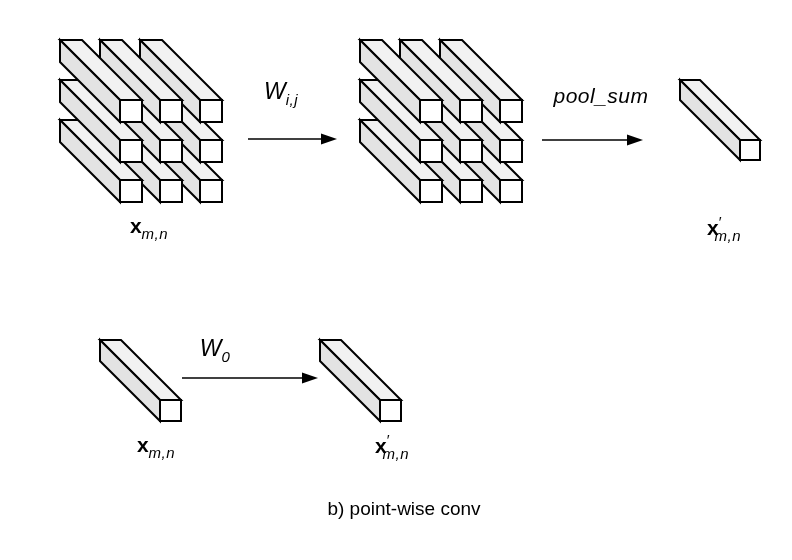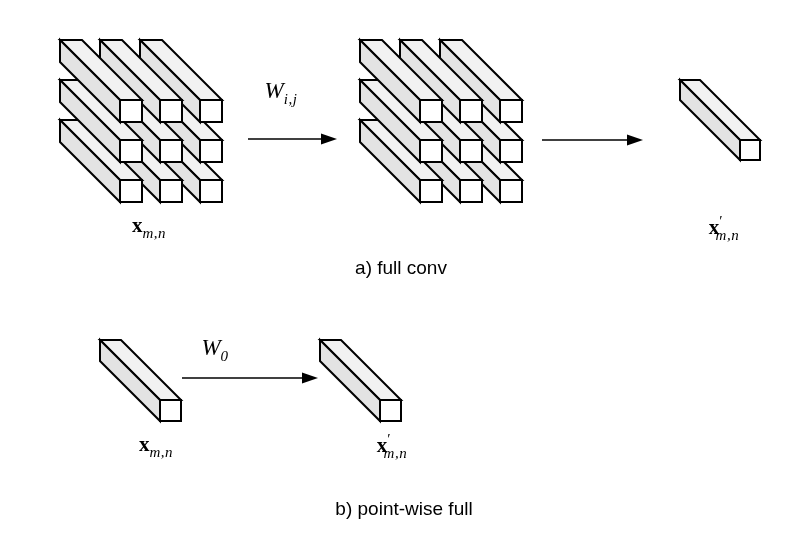--- a/index.html
+++ b/index.html
@@ -1,20 +1,20 @@
 <!DOCTYPE html>
 <html><head>
 <meta charset="utf-8">
 <style>
   html,body{margin:0;padding:0;background:#ffffff;}
   .page{position:relative;width:792px;height:560px;background:#ffffff;overflow:hidden;
         font-family:"Liberation Sans",sans-serif;}
   .page svg{position:absolute;left:0;top:0;}
   .mlabel{position:absolute;transform:translate(-50%,-50%);color:#000;
-          font-family:Liberation Serif, serif;white-space:nowrap;line-height:1;}
+          font-family:Liberation Sans, sans-serif;white-space:nowrap;line-height:1;}
   .wbase{font-style:italic;font-size:23px;}
   .xbase{font-weight:bold;font-size:21px;}
   .msub{font-style:italic;font-size:15px;vertical-align:-6px;letter-spacing:.5px;}
   .mprime{font-size:15px;vertical-align:8px;}
   .mprime + .msub{margin-left:-7px;}
   .pool{font-style:italic;font-size:21px;letter-spacing:.5px;}
   .caption{position:absolute;transform:translate(-50%,-50%);color:#000;
            font-size:19px;font-family:"Liberation Sans",sans-serif;white-space:nowrap;}
 </style>
 </head>
@@ -139,38 +139,40 @@
         <polygon points="380,400 401,400 341,340 320,340" fill="#f2f2f2" stroke="#000000" stroke-width="2" stroke-linejoin="miter"></polygon>
         <polygon points="380,400 320,340 320,361 380,421" fill="#e3e3e3" stroke="#000000" stroke-width="2" stroke-linejoin="miter"></polygon>
         <polygon points="380,400 401,400 401,421 380,421" fill="#ffffff" stroke="#000000" stroke-width="2" stroke-linejoin="miter"></polygon>
       </g>
     </svg>
 
   <div class="mlabel" style="left:281px;top:93px">
     <span class="wbase">W</span><sub class="msub">i,j</sub>
   </div>
 
+  <div class="mlabel" style="left:601px;top:95px">
+    <span class="pool">pool_sum</span>
+  </div>
 
   <div class="mlabel" style="left:149px;top:228px">
     <span class="xbase">x</span><sub class="msub">m,n</sub>
   </div>
 
   <div class="mlabel" style="left:724px;top:228px">
     <span class="xbase">x</span><sup class="mprime">′</sup><sub class="msub">m,n</sub>
   </div>
 
-  <div class="caption" style="left:401px;top:268px">a) full conv</div>
 
   <div class="mlabel" style="left:215px;top:350px">
     <span class="wbase">W</span><sub class="msub">0</sub>
   </div>
 
   <div class="mlabel" style="left:156px;top:447px">
     <span class="xbase">x</span><sub class="msub">m,n</sub>
   </div>
 
   <div class="mlabel" style="left:392px;top:446px">
     <span class="xbase">x</span><sup class="mprime">′</sup><sub class="msub">m,n</sub>
   </div>
 
-  <div class="caption" style="left:404px;top:509px">b) point-wise full</div>
+  <div class="caption" style="left:404px;top:509px">b) point-wise conv</div>
 
 </div>
 
 </body></html>

